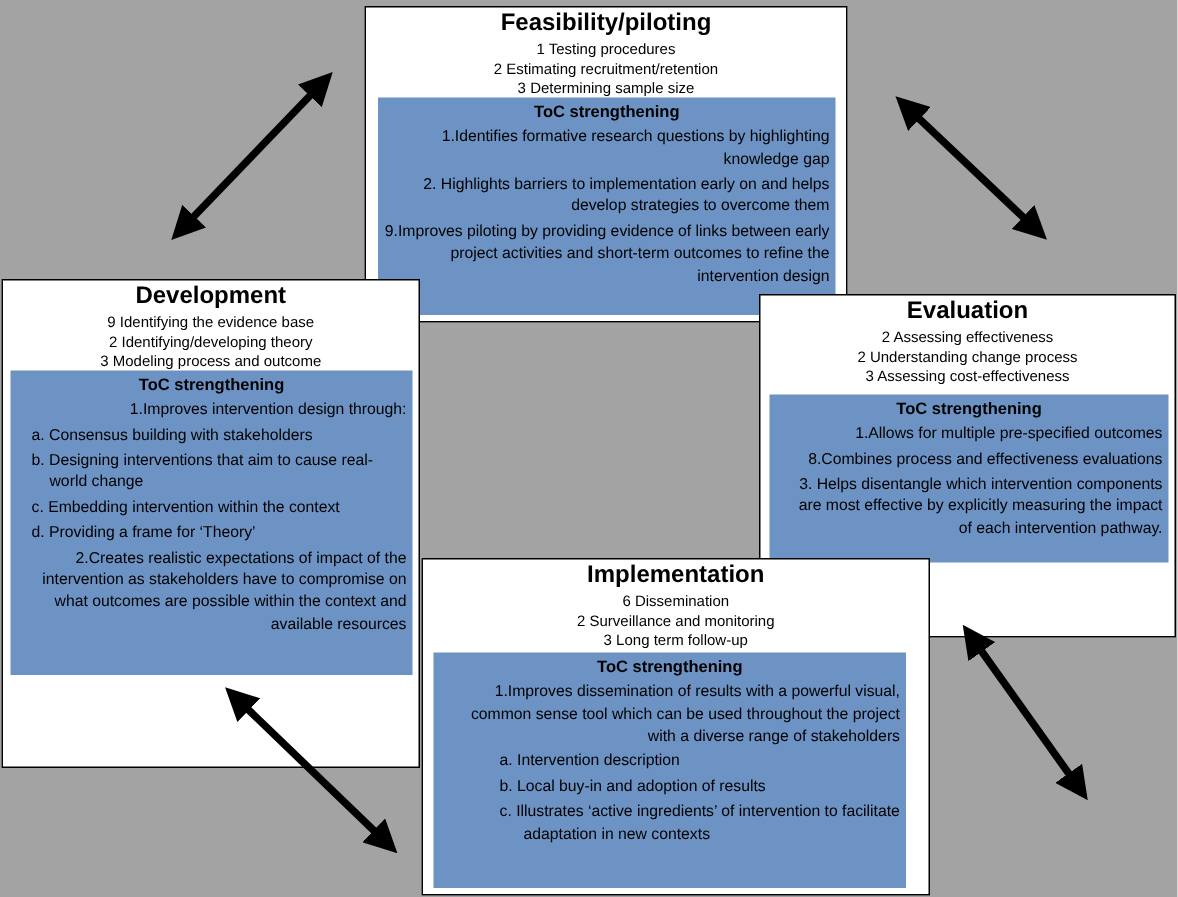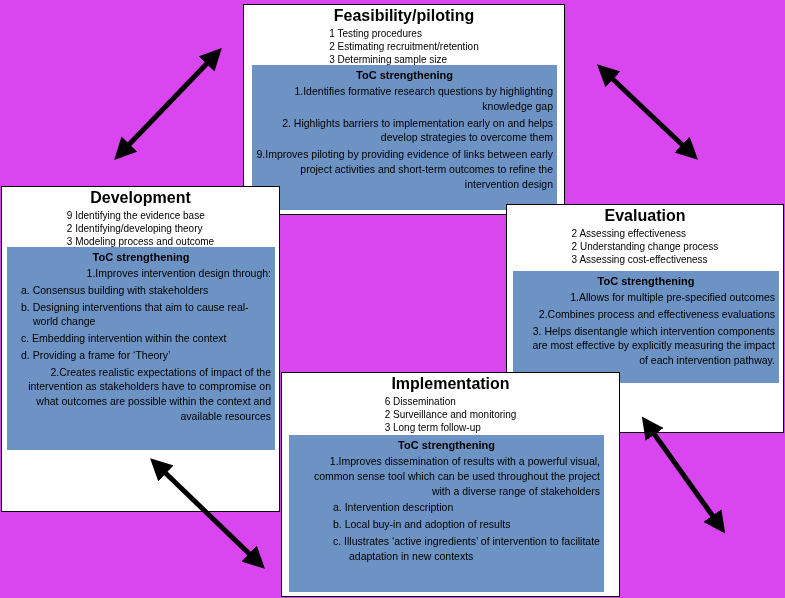--- a/index.html
+++ b/index.html
@@ -1,40 +1,41 @@
 <!DOCTYPE html>
 <html><head>
 <meta charset="utf-8">
 <style>
   * { margin:0; padding:0; box-sizing:border-box; }
   html, body { background:#ffffff; }
   .canvas {
     position:relative;
     width:785px; height:598px;
-    background:#d946ef;
+    background:#a3a3a3;
     font-family:"Liberation Sans", sans-serif;
     color:#000;
     overflow:hidden;
   }
   .stage {
     position:absolute;
     background:#ffffff;
     border:1.3px solid #000000;
   }
   .stage-title {
     font-size:16px;
     font-weight:bold;
     text-align:center;
     margin-top:2px;
   }
   .stage-items {
     width:max-content;
     margin:2px auto 0;
     font-size:10px;
     line-height:1.32;
+    text-align:center;
   }
   .toc {
     position:absolute;
     background:#6d92c4;
     padding:3px 4px;
     font-size:10.5px;
     line-height:1.4;
     overflow:hidden;
   }
   .toc-title {
@@ -85,31 +86,31 @@
       <div class="toc-title">ToC strengthening</div>
       <p class="hang">1.Improves intervention design through:</p>
       <p class="suba">a. Consensus building with stakeholders</p>
       <p class="suba">b. Designing interventions that aim to cause real-world change</p>
       <p class="suba">c. Embedding intervention within the context</p>
       <p class="suba">d. Providing a frame for ‘Theory’</p>
       <p class="hang">2.Creates realistic expectations of impact of the intervention as stakeholders have to compromise on what outcomes are possible within the context and available resources</p>
     </div>
   </section>
 
-  <section class="stage" style="left:506px; top:204px; width:278px; height:229px;">
+  <section class="stage" style="left:506px; top:196px; width:278px; height:229px;">
     <h2 class="stage-title">Evaluation</h2>
     <div class="stage-items">
       <div>2 Assessing effectiveness</div>
       <div>2 Understanding change process</div>
       <div>3 Assessing cost-effectiveness</div>
     </div>
     <div class="toc" style="left:6px; top:66px; width:266px; height:112px;">
       <div class="toc-title">ToC strengthening</div>
       <p class="hang">1.Allows for multiple pre-specified outcomes</p>
-      <p class="hang">2.Combines process and effectiveness evaluations</p>
+      <p class="hang">8.Combines process and effectiveness evaluations</p>
       <p class="hang">3. Helps disentangle which intervention components are most effective by explicitly measuring the impact of each intervention pathway.</p>
     </div>
   </section>
 
   <section class="stage" style="left:281px; top:372px; width:339px; height:225px;">
     <h2 class="stage-title">Implementation</h2>
     <div class="stage-items">
       <div>6 Dissemination</div>
       <div>2 Surveillance and monitoring</div>
       <div>3 Long term follow-up</div>

